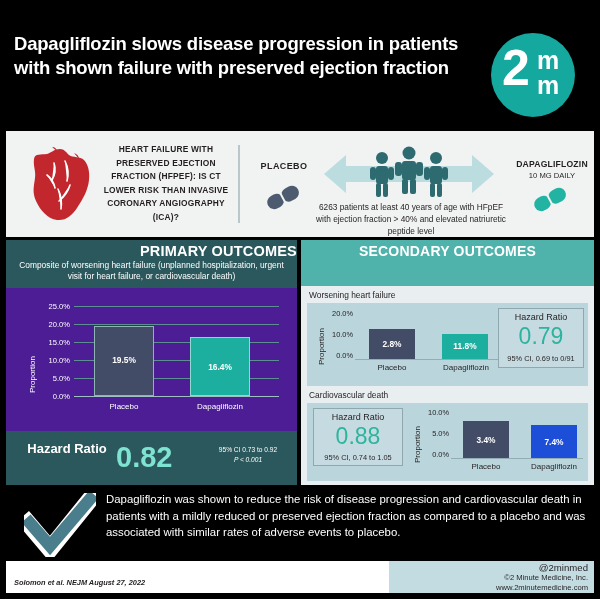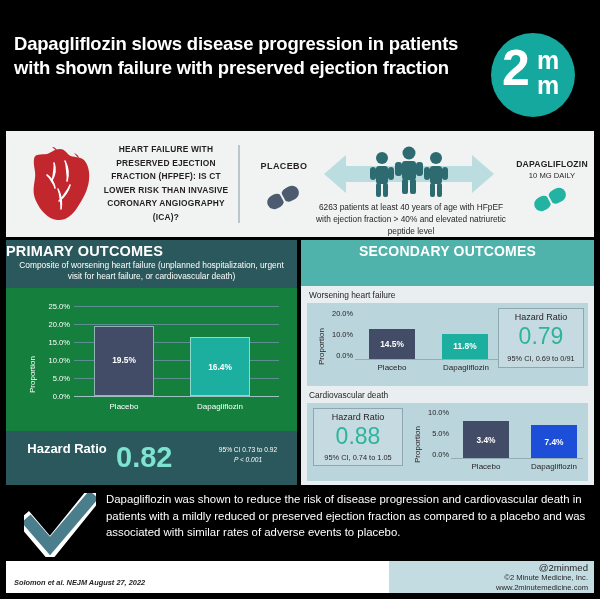--- a/index.html
+++ b/index.html
@@ -37,25 +37,25 @@
               color:#231f20; font-size:8.3px; line-height:1.45; }
   .dapa-lbl { position:absolute; left:500px; top:28px; width:92px; text-align:center;
               color:#231f20; font-size:8.6px; font-weight:bold; letter-spacing:0.2px; }
   .dapa-dose { position:absolute; left:500px; top:40px; width:92px; text-align:center;
                color:#231f20; font-size:7.6px; }
   .pill-teal { position:absolute; left:523px; top:54px; }
 
   
   .primary { position:absolute; left:6px; top:240px; width:291px; height:245px; background:#2d5f63; }
   .pri-head { position:absolute; left:0; top:0; width:291px; height:48px; background:#2b585c; }
-  .pri-title { position:absolute; left:0; top:3px; width:291px; text-align:left;
+  .pri-title { position:absolute; left:0; top:3px; width:291px; text-align:right;
                color:#ffffff; font-size:14.5px; font-weight:bold; letter-spacing:0.2px; }
   .pri-sub { position:absolute; left:8px; top:20px; width:275px; text-align:center;
              color:#ffffff; font-size:8.4px; line-height:1.35; }
-  .pri-chart { position:absolute; left:0; top:48px; width:291px; height:143px; background:#15803d; }
+  .pri-chart { position:absolute; left:0; top:48px; width:291px; height:143px; background:#4c1d95; }
   .pri-hr { position:absolute; left:0; top:191px; width:291px; height:54px; background:#2b585c; }
   .hr-label { position:absolute; left:18px; top:10px; width:86px; text-align:center;
               color:#ffffff; font-size:13px; font-weight:bold; line-height:1.25; }
   .hr-value { position:absolute; left:110px; top:6px; width:86px; text-align:left;
               color:#7fe3d2; font-size:29px; font-weight:bold; line-height:1.4; }
   .hr-ci { position:absolute; left:196px; top:14px; width:92px; text-align:center;
            color:#ffffff; font-size:6.6px; line-height:1.5; }
 
   
   .ax-label-v { position:absolute; color:#ffffff; font-size:8px;
@@ -225,21 +225,21 @@
 
     <div class="sec-cap" style="left:8px; top:50px;">Worsening heart failure</div>
     <div class="sec-panel" style="left:6px; top:63px; width:281px; height:83px;">
       <div class="ax-label-d" style="left:10px; top:62px;">Proportion</div>
       <div class="ytick-d" style="left:14px; top:6px;">20.0%</div>
       <div class="ytick-d" style="left:14px; top:27px;">10.0%</div>
       <div class="ytick-d" style="left:14px; top:48px;">0.0%</div>
       <div style="position:absolute; left:48px; top:56px; width:192px; height:1px; background:#93adb5;"></div>
 
       <div class="bar" style="left:62px; top:26px; width:46px; height:30px; background:#434c66;">
-        <div class="bar-val" style="top:10px;">14.5%</div>
+        <div class="bar-val" style="top:10px;">2.8%</div>
       </div>
       <div class="bar" style="left:135px; top:31px; width:46px; height:25px; background:#1cafa0;">
         <div class="bar-val" style="top:7px;">11.8%</div>
       </div>
       <div class="xtick-d" style="left:55px; top:60px; width:60px;">Placebo</div>
       <div class="xtick-d" style="left:124px; top:60px; width:70px;">Dapagliflozin</div>
 
       <div class="hrbox" style="left:191px; top:5px; width:86px; height:60px;">
         <div class="hrbox-t" style="top:3px;">Hazard Ratio</div>
         <div class="hrbox-v" style="top:14px;">0.79</div>

